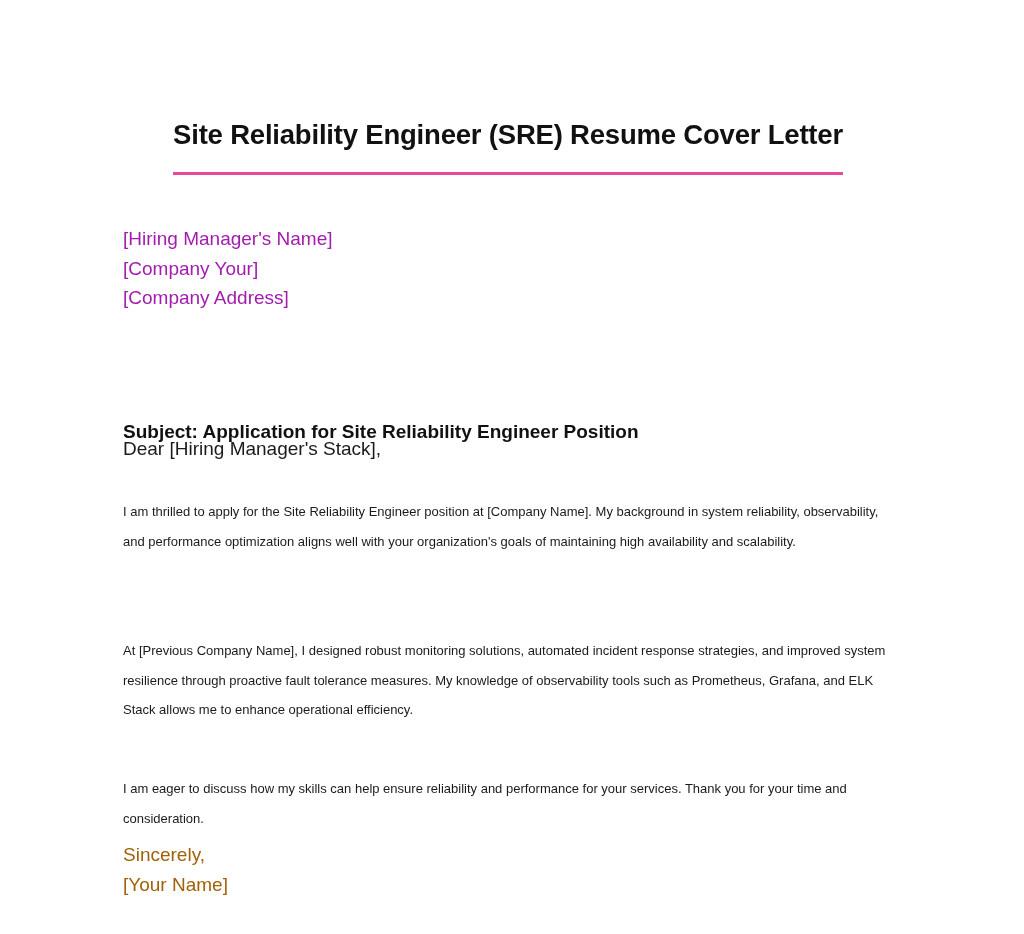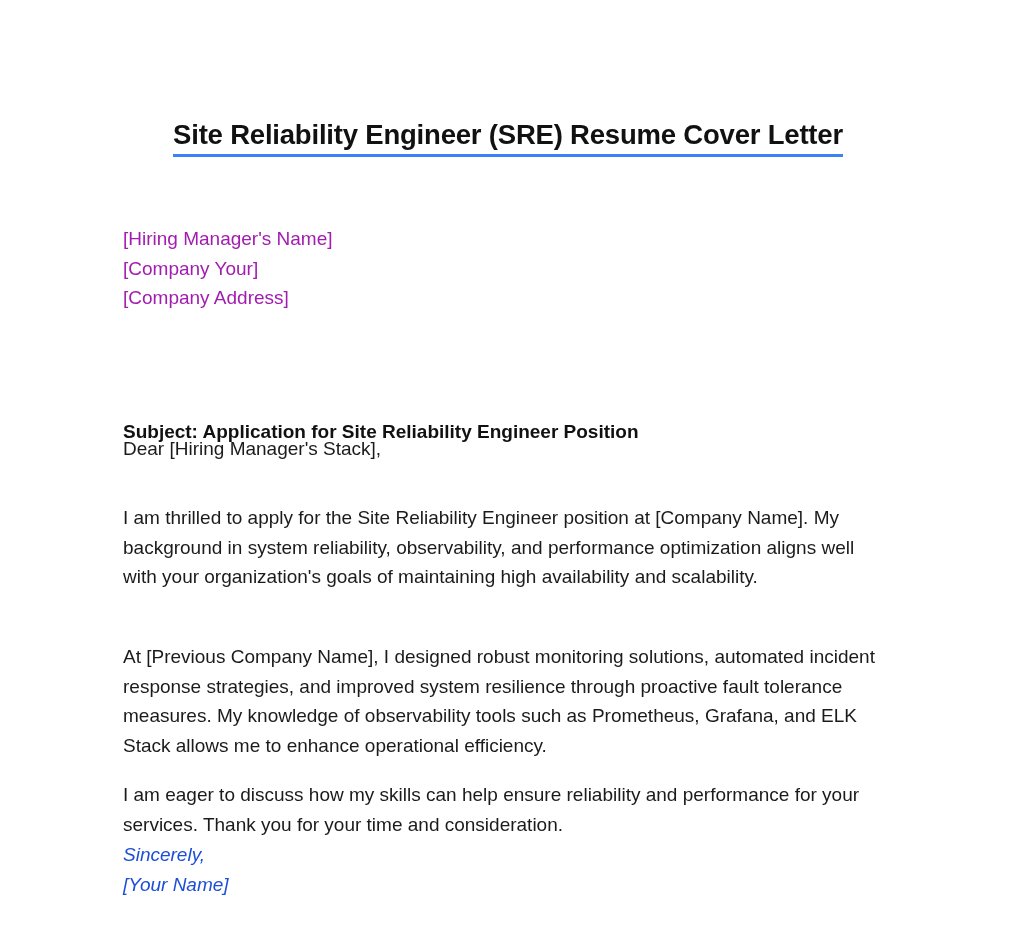--- a/index.html
+++ b/index.html
@@ -38,22 +38,22 @@
     color: #111111;
     margin: 0;
     padding: 0;
     position: absolute;
     left: 50px;
     top: 119px;
     width: 670px;
   }
   .doc-title .title-text {
     display: inline-block;
-    border-bottom: 3px solid #3b82f6;
-    padding-bottom: 3px;
+    border-bottom: 3px solid #ec4899;
+    padding-bottom: 21px;
     line-height: 1.18;
     white-space: nowrap;
   }
 
   .addr-block {
     position: absolute;
     left: 0;
     top: 224px;
     width: 700px;
   }
@@ -82,42 +82,41 @@
     top: 434px;
     font-size: 19px;
     line-height: 29px;
     color: #1b1b1b;
     white-space: nowrap;
   }
 
   .para {
     position: absolute;
     left: 0;
-    font-size: 19px;
+    font-size: 13px;
     line-height: 29.6px;
     color: #1b1b1b;
     width: 768px;
     text-align: left;
   }
   .para-1 { top: 484px; }
   .para-2 { top: 623px; }
   .para-3 { top: 761px; }
 
   .closing {
     position: absolute;
     left: 0;
     top: 840px;
     width: 500px;
   }
   .closing-line {
     font-size: 19px;
     line-height: 29.5px;
-    color: #1d4ed8;
+    color: #a16207;
     white-space: nowrap;
-    font-style: italic;
   }
 </style>
 </head>
 <body>
 
 <div class="page">
   <div class="doc-body">
 
     <h1 class="doc-title">
       <span class="title-text">Site Reliability Engineer (SRE) Resume Cover Letter</span>

